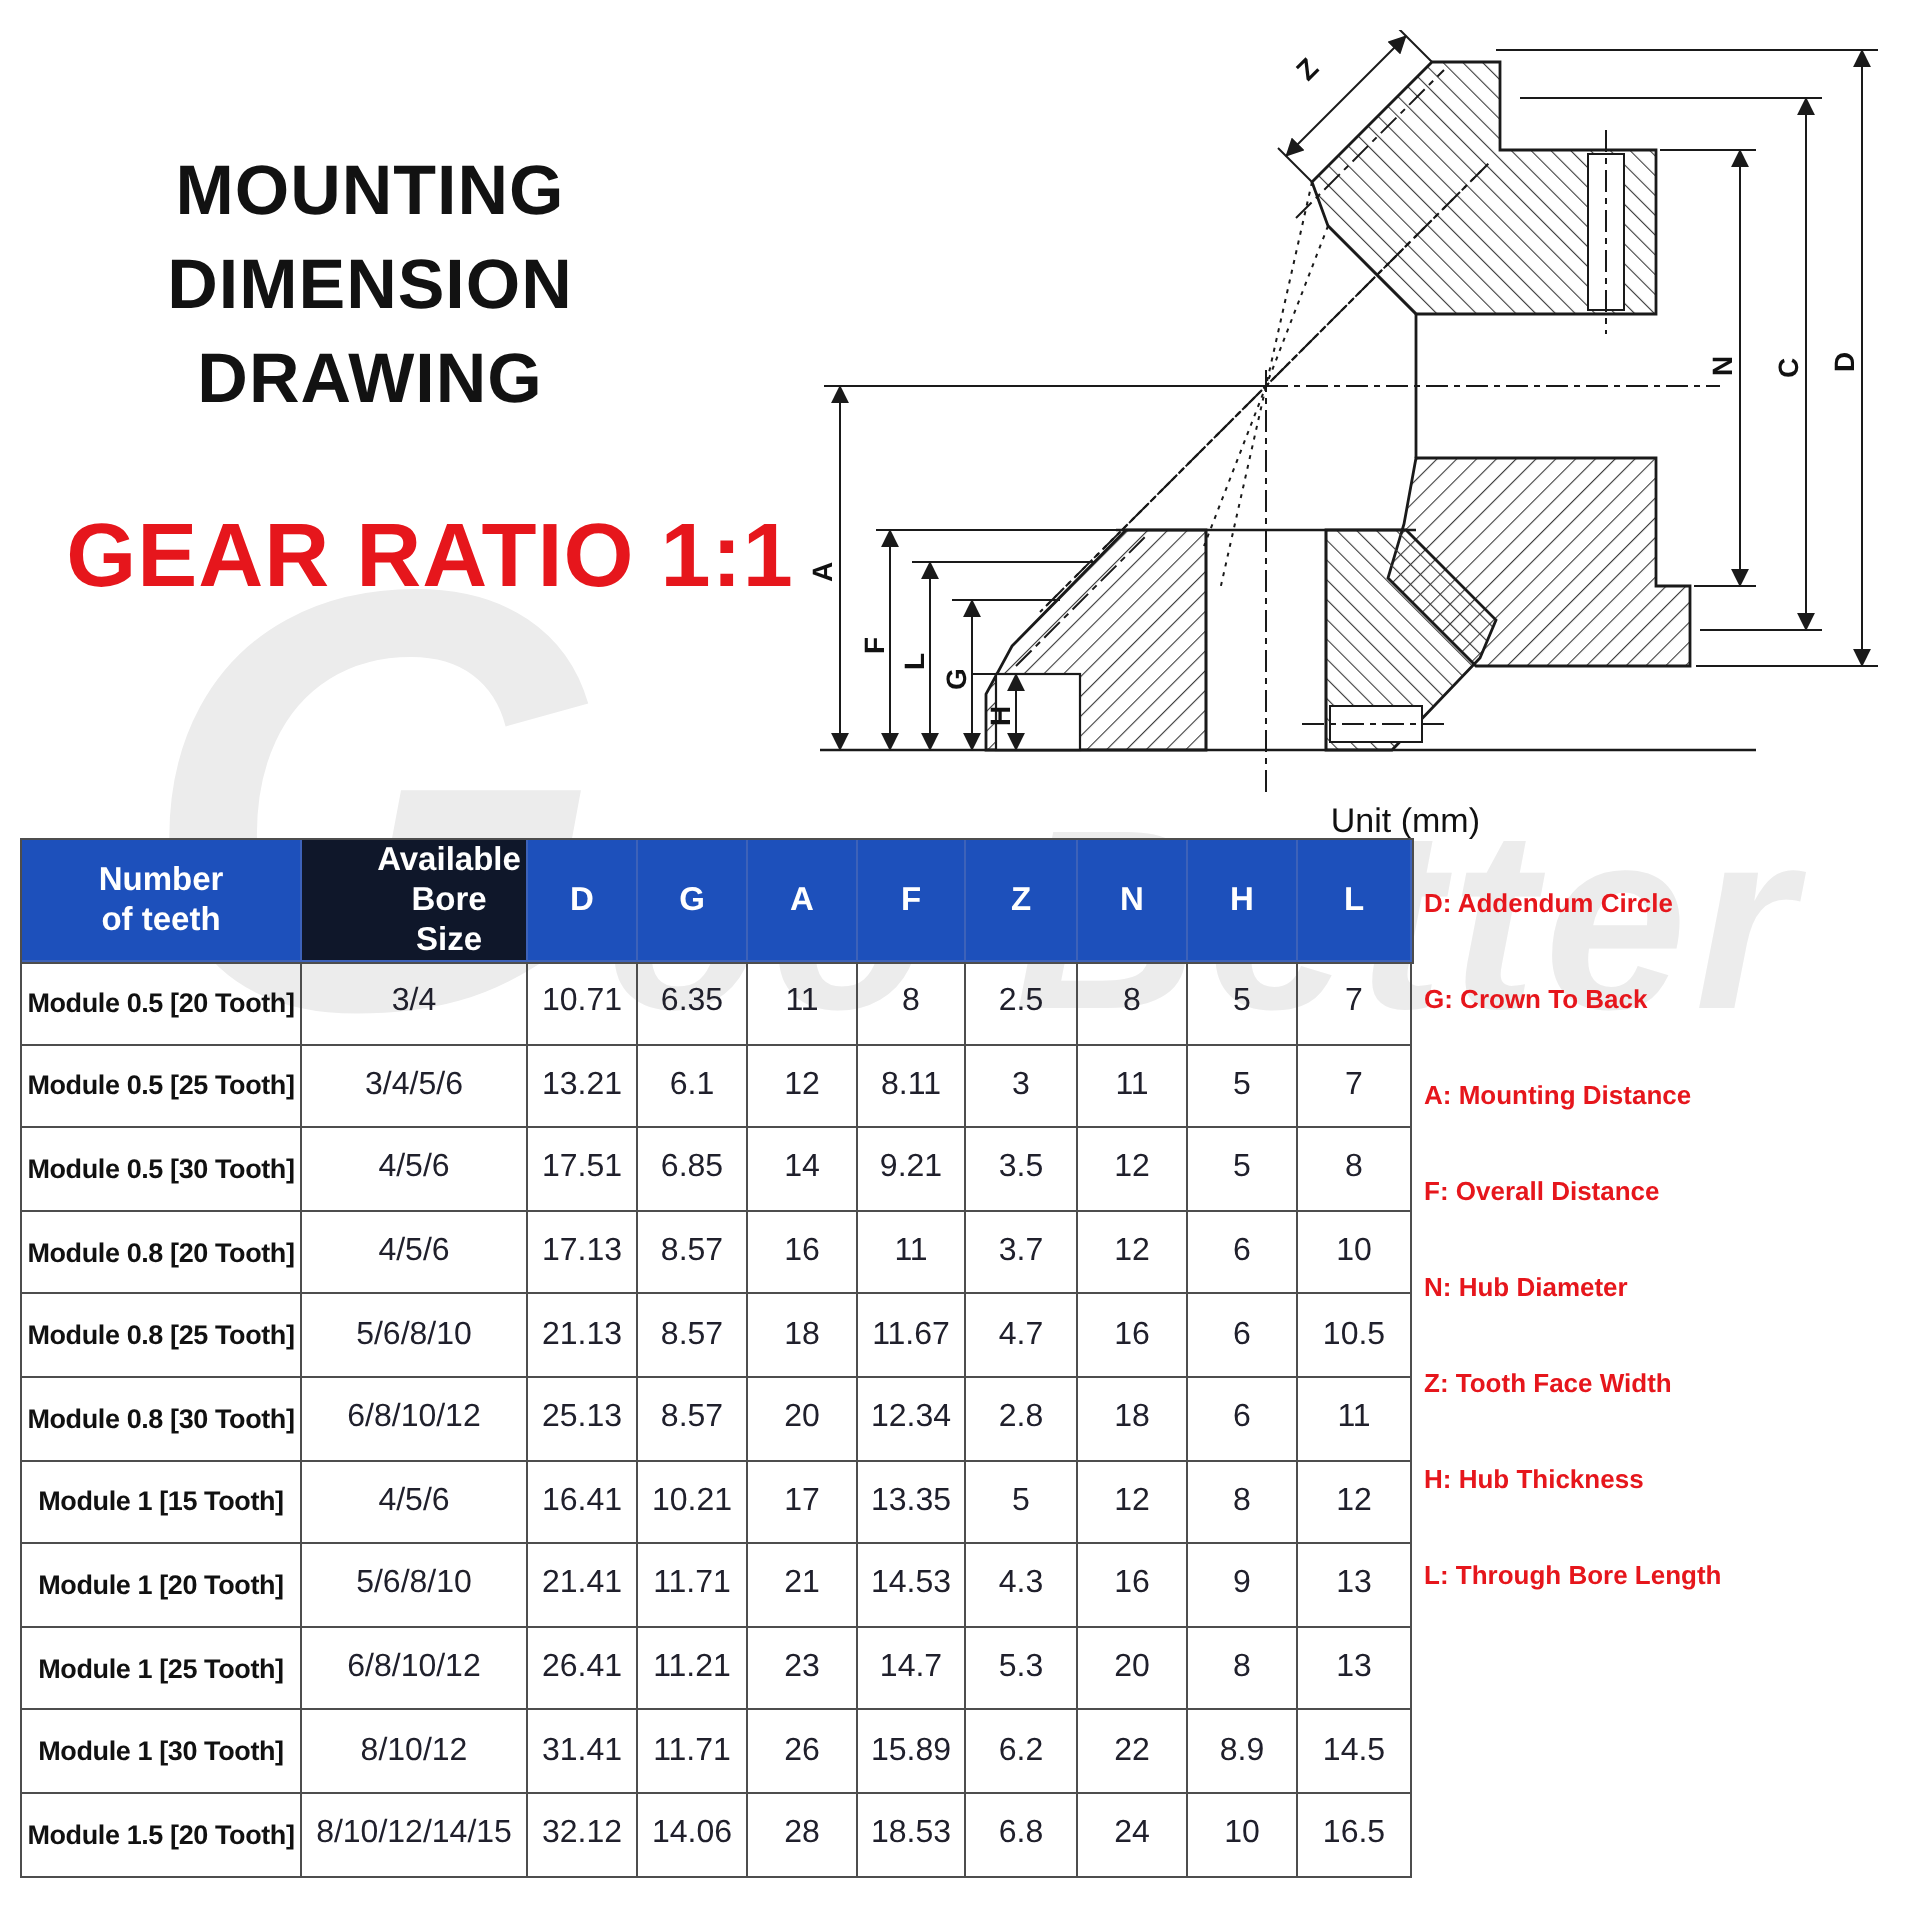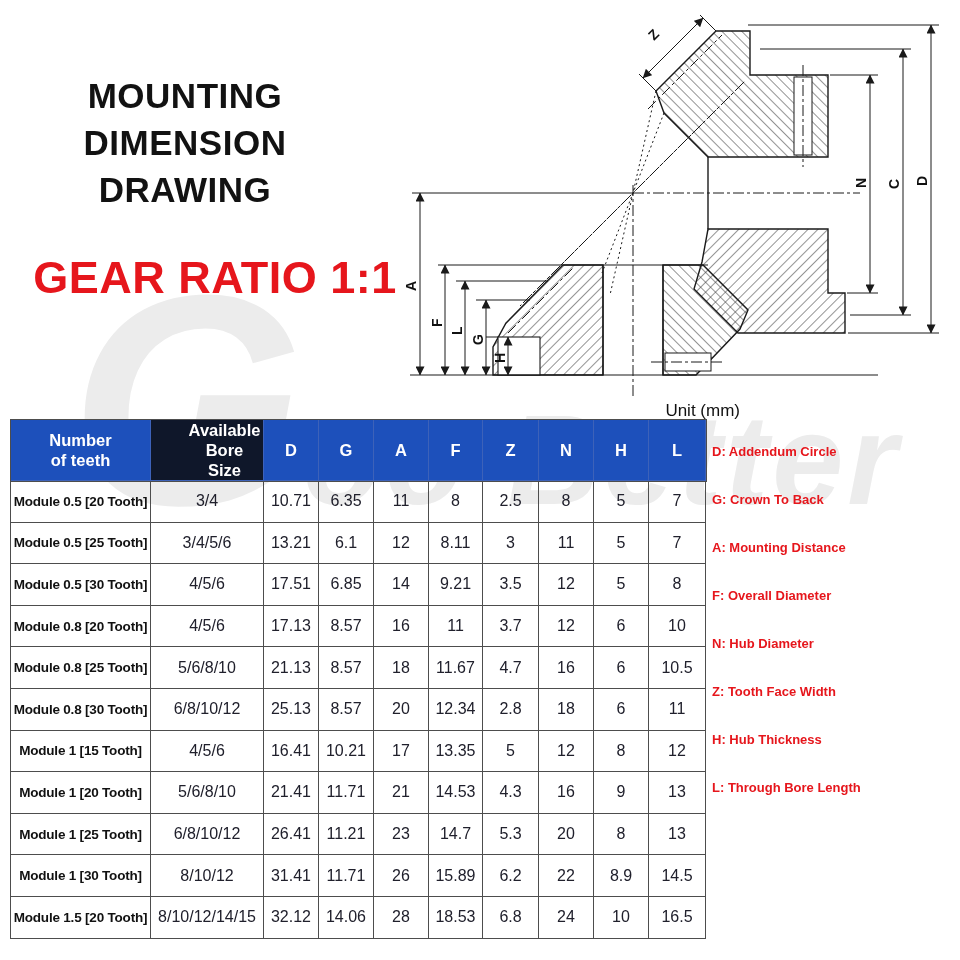--- a/index.html
+++ b/index.html
@@ -336,20 +336,20 @@
           <td>10</td>
           <td>16.5</td>
         </tr>
       </tbody>
   </table>
 
   <div class="legend" id="legend" style="color: rgb(230, 22, 28);">
       <div>D: Addendum Circle</div>
       <div>G: Crown To Back</div>
       <div>A: Mounting Distance</div>
-      <div>F: Overall Diameter</div>
+      <div>F: Overall Distance</div>
       <div>N: Hub Diameter</div>
       <div>Z: Tooth Face Width</div>
       <div>H: Hub Thickness</div>
       <div>L: Through Bore Length</div>
     </div>
 
 </div>
 
 </body></html>

